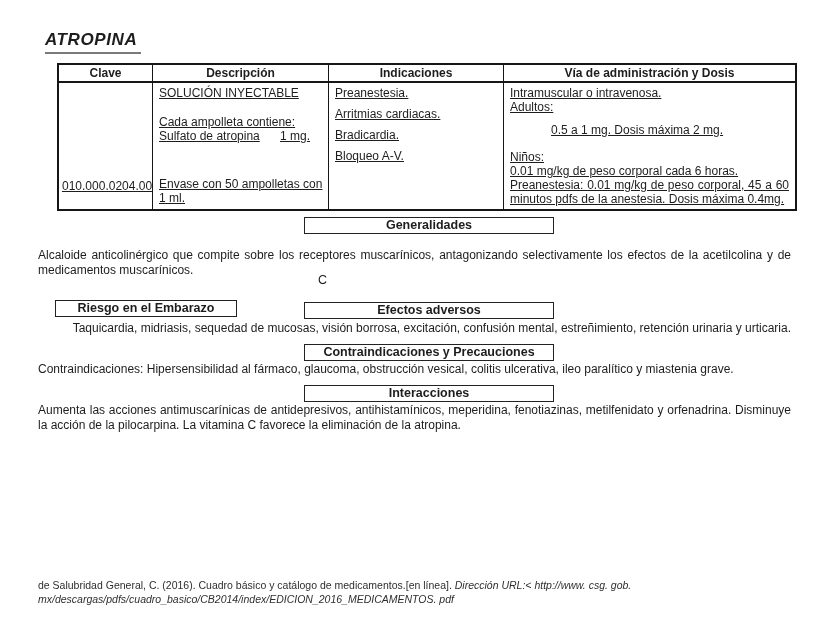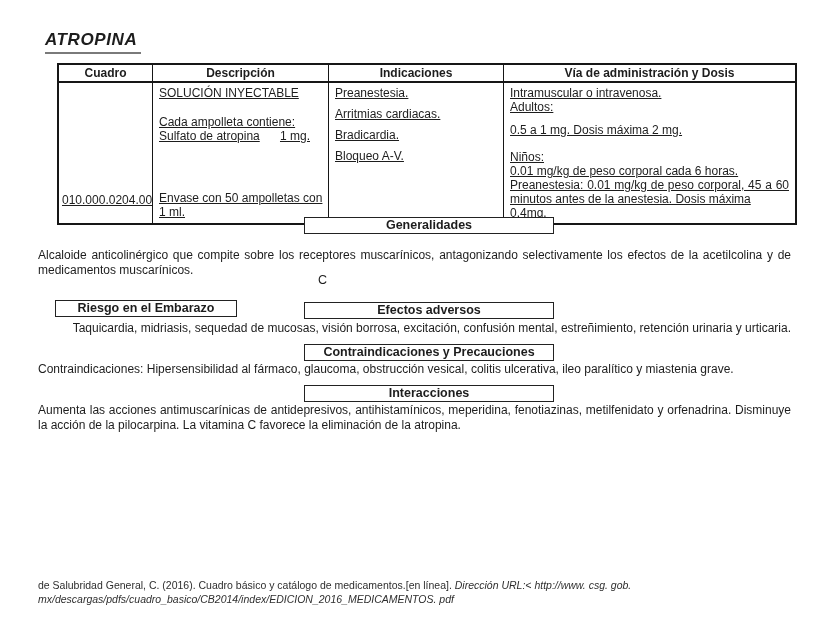--- a/index.html
+++ b/index.html
@@ -33,21 +33,21 @@
   .td-clave { display:flex; flex-direction:column; justify-content:flex-end; padding:3px 2px 16px 3px; }
   .td-desc  { display:flex; flex-direction:column; padding:3px 4px 4px 6px; }
   .desc-line1 { margin-bottom:15px; }
   .desc-line3 { display:flex; }
   .desc-line3 .val { margin-left:auto; padding-right:14px; }
   .desc-envase { margin-top:auto; }
   .td-ind { padding:3px 4px 3px 6px; }
   .td-ind .ind-item { margin-bottom:6px; line-height:15px; }
   .td-via { padding:3px 6px 3px 6px; }
   .via-l2 { margin-bottom:9px; }
-  .via-l3 { margin-bottom:13px; }
+  .via-l3 { margin-bottom:13px;margin-left:41px; }
   .via-just { text-align:justify; text-align-last:justify; }
   
   .sec-box {
     position:absolute; left:304px; width:248px; height:15px;
     border:1.5px solid #222222; background:#fff;
     font-size:12.5px; font-weight:bold; text-align:center; line-height:15px;
   }
   .riesgo-box {
     position:absolute; left:55px; top:272px; width:180px; height:15px;
     border:1.5px solid #222222; background:#fff;
@@ -68,21 +68,21 @@
   .footer-cite .it { font-style:italic; }
 </style>
 </head>
 <body>
 
 <div class="page">
 
   <div class="doc-title">ATROPINA</div>
 
   <div class="drug-table">
-    <div class="th">Cuadro</div>
+    <div class="th">Clave</div>
     <div class="th">Descripción</div>
     <div class="th">Indicaciones</div>
     <div class="th">Vía de administración y Dosis</div>
 
     <div class="td td-clave">
       <span>010.000.0204.00</span>
     </div>
 
     <div class="td td-desc">
       <div class="desc-line1">SOLUCIÓN INYECTABLE</div>
@@ -104,21 +104,21 @@
       <div class="ind-item">Bloqueo A-V.</div>
     </div>
 
     <div class="td td-via">
       <div>Intramuscular o intravenosa.</div>
       <div class="via-l2">Adultos:</div>
       <div class="via-l3">0.5 a 1 mg. Dosis máxima 2 mg.</div>
       <div>Niños:</div>
       <div>0.01 mg/kg de peso corporal cada 6 horas.</div>
       <div class="via-just">Preanestesia: 0.01 mg/kg de peso corporal, 45 a 60</div>
-      <div>minutos antes de la anestesia. Dosis máxima 0.4mg.</div>
+      <div>minutos pdfs de la anestesia. Dosis máxima 0.4mg.</div>
     </div>
   </div>
 
   <div class="sec-box" style="top:217px;text-align:center;">Generalidades</div>
   <div class="para" style="top:248px;">Alcaloide anticolinérgico que compite sobre los receptores muscarínicos, antagonizando selectivamente los efectos de la acetilcolina y de medicamentos muscarínicos.</div>
 
   <div class="riesgo-box">Riesgo en el Embarazo</div>
   <div class="riesgo-value">C</div>
 
   <div class="sec-box" style="top:302px;">Efectos adversos</div>

